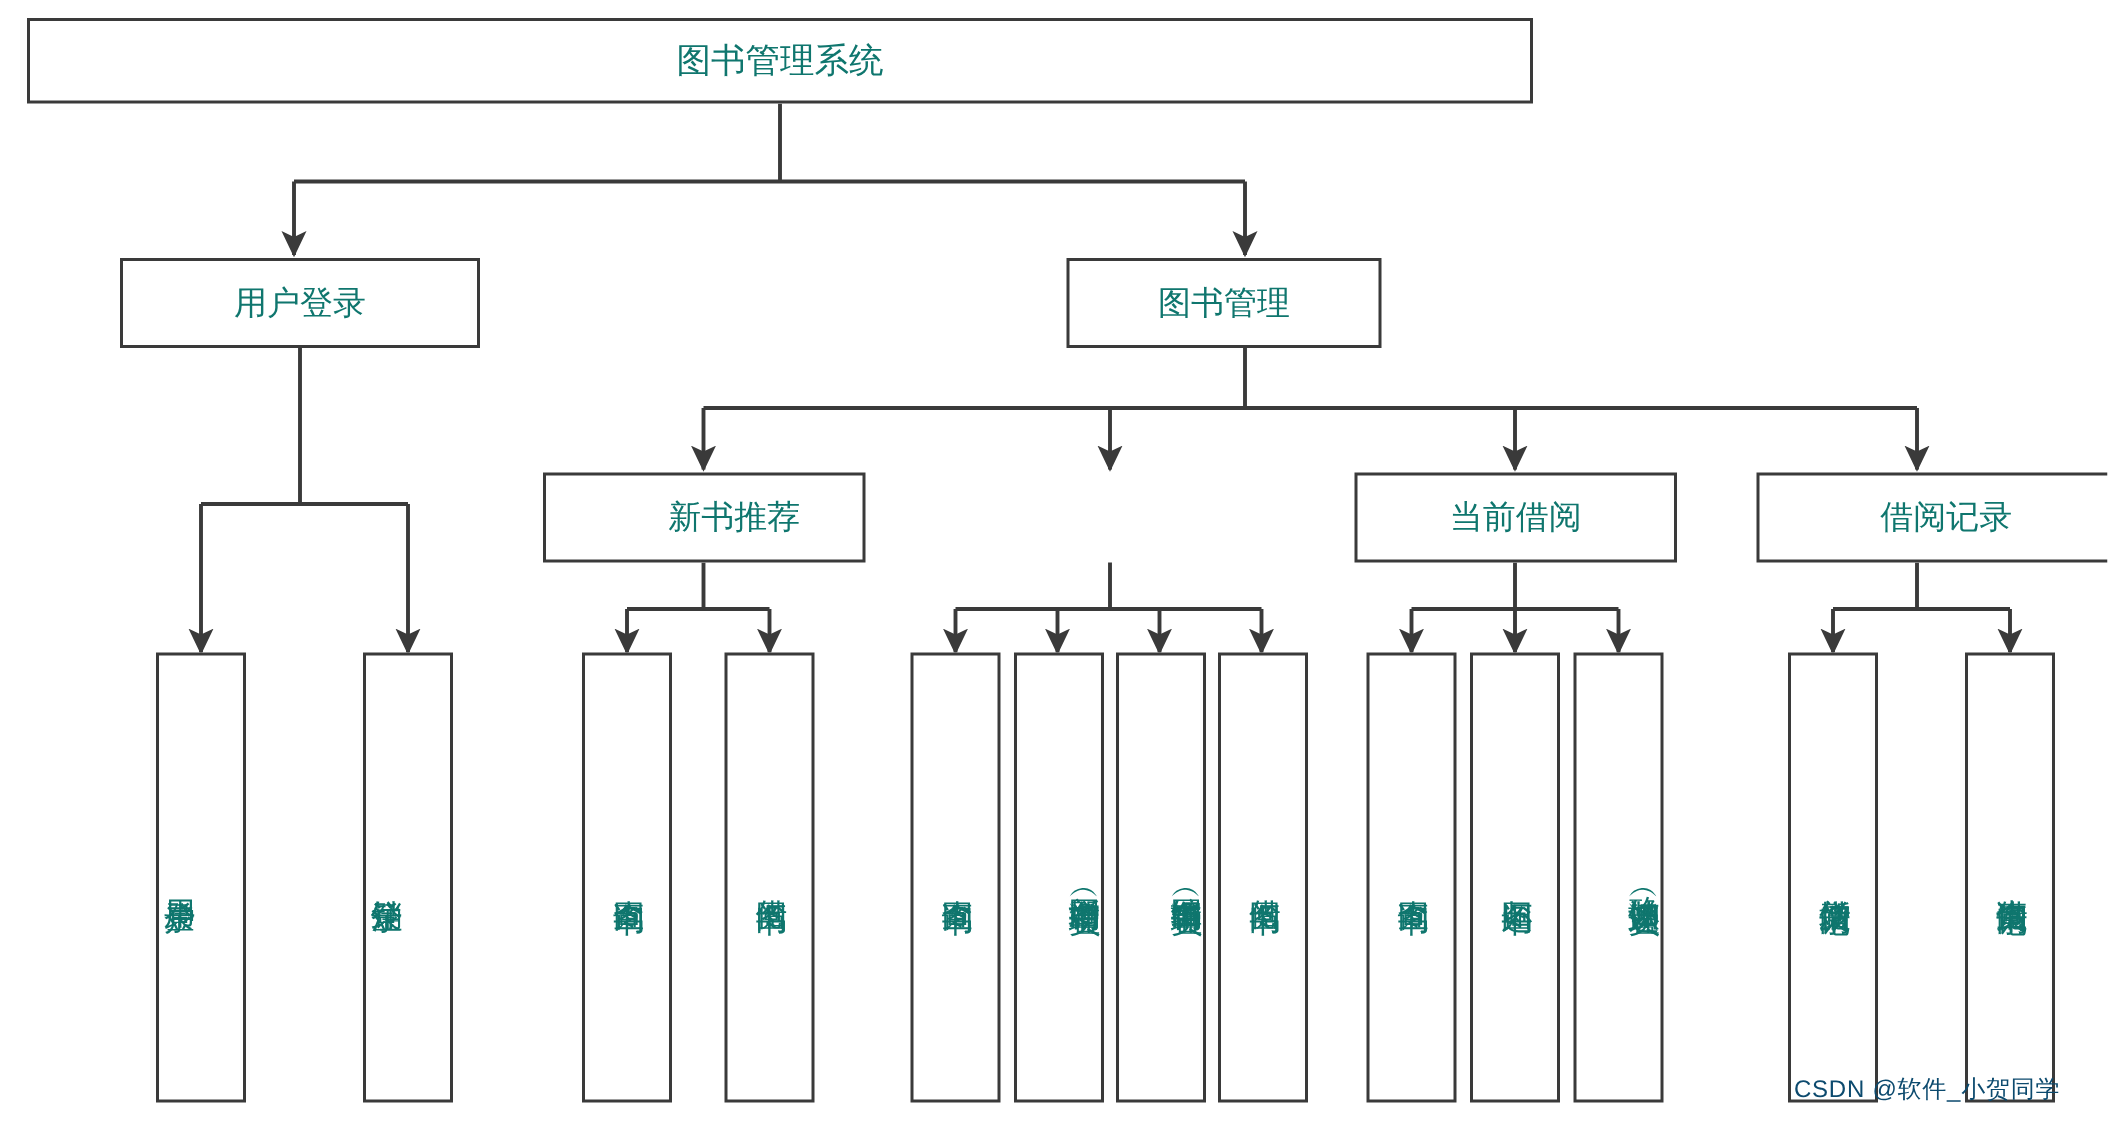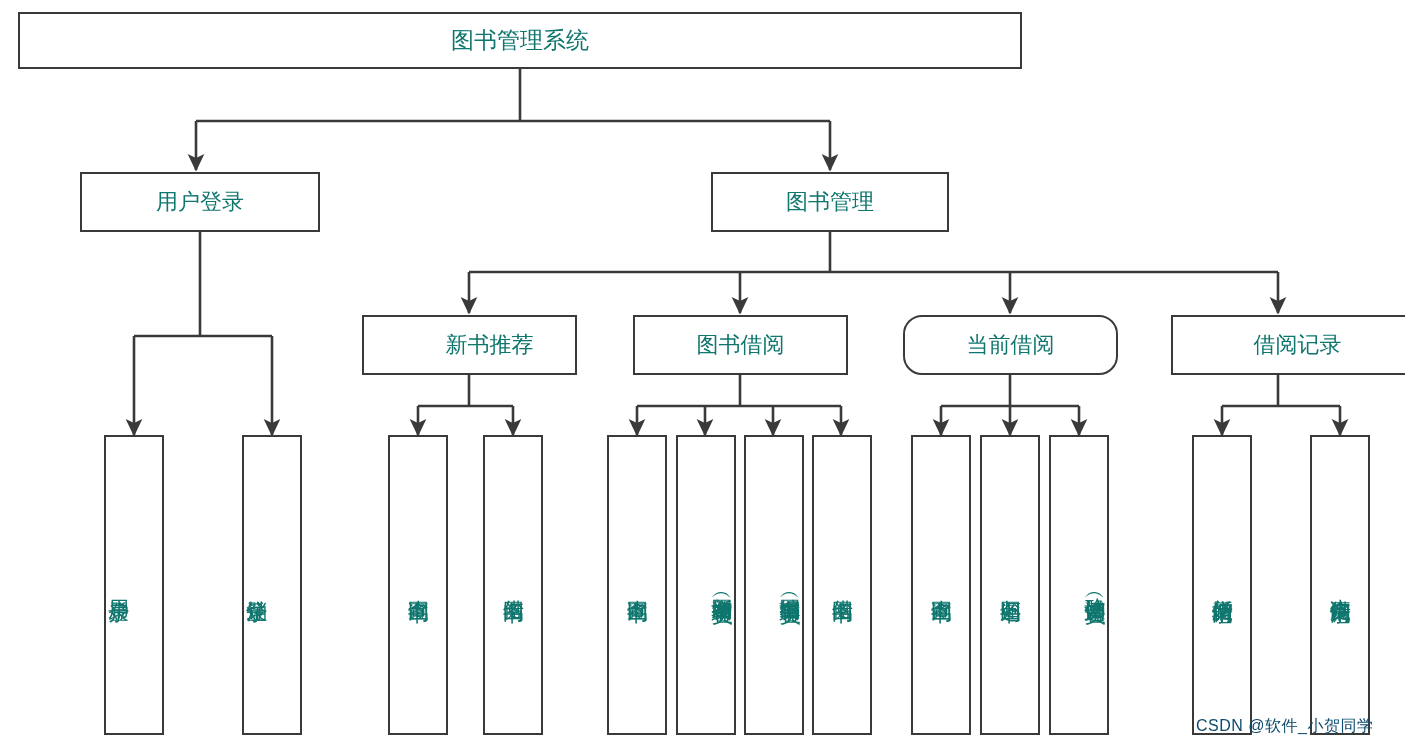--- a/index.html
+++ b/index.html
@@ -120,25 +120,24 @@
       <path d="M 1222 406 L 1340 406"></path>
       <path d="M 1222 406 L 1222 435" marker-end="url(#arrow)"></path>
       <path d="M 1340 406 L 1340 435" marker-end="url(#arrow)"></path>
 
     </g>
   </svg>
 
   <div class="node h root" style="left:18px; top:12px; width:1004px; height:57px;">图书管理系统</div>
 
   <div class="node h" style="left:80px; top:172px; width:240px; height:60px;">用户登录</div>
-  <div class="node h" style="left:711px; top:172px; width:238px; height:60px;">图书管理</div>
+  <div class="node h" style="left:711px; top:172px; width:210px; height:60px;">图书管理</div>
 
   <div class="node h" style="left:362px; top:315px; width:215px; height:60px;padding-left:40px;">新书推荐</div>
-  <div class="node h" style="left:633px; top:315px; width:215px; height:60px;">图书借阅</div>
-  <div class="node h" style="left:903px; top:315px; width:215px; height:60px;border-radius:19px;">当前借阅</div>
+  <div class="node h" style="left:903px; top:315px; width:215px; height:60px;">当前借阅</div>
   <div class="node h" style="left:1171px; top:315px; width:253px; height:60px;">借阅记录</div>
 
   <div class="node v align-bottom" style="left:104px; top:435px; width:60px; height:300px;">用户登录</div>
   <div class="node v align-bottom" style="left:242px; top:435px; width:60px; height:300px;">注销登录</div>
 
   <div class="node v align-center" style="left:388px; top:435px; width:60px; height:300px;">查询图书</div>
   <div class="node v align-center" style="left:483px; top:435px; width:60px; height:300px;">借阅图书</div>
 
   <div class="node v align-center" style="left:607px; top:435px; width:60px; height:300px;">查询图书</div>
   <div class="node v align-top" style="left:676px; top:435px; width:60px; height:300px;">新增图书（管理员）</div>

